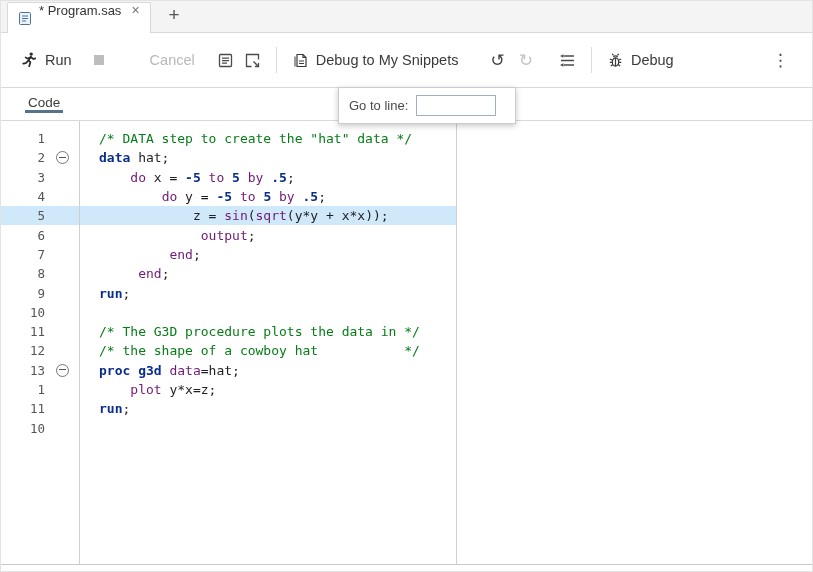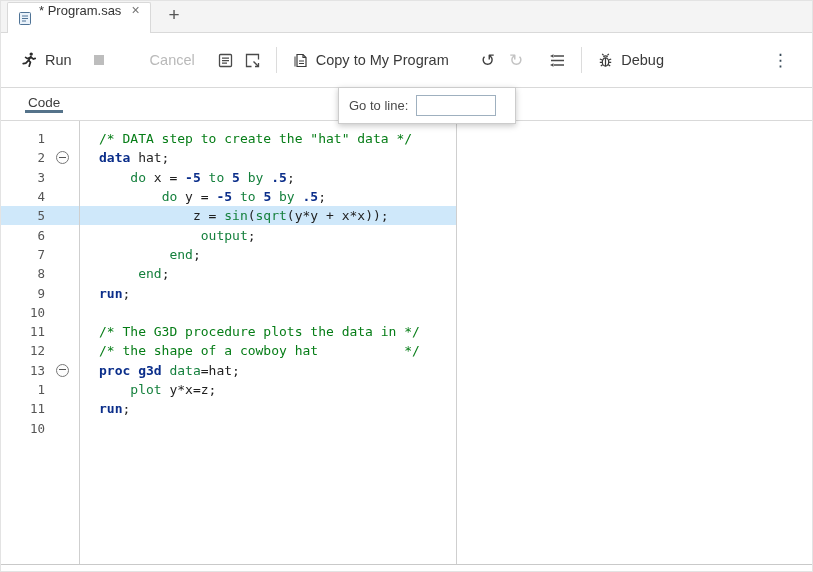--- a/index.html
+++ b/index.html
@@ -41,21 +41,21 @@
   .lines{position:absolute;left:0;top:8px;width:456px;z-index:1;}
   .ed-row{display:flex;height:19.3px;align-items:center;}
   .ed-row.hl{background:#cfe8fa;}
   .ed-ln{width:44px;flex:0 0 44px;text-align:right;color:#555;font-size:12.5px;}
   .ed-fold{width:34px;flex:0 0 34px;display:flex;justify-content:center;align-items:center;}
   .fold-circle{width:11px;height:11px;border:1px solid #777;border-radius:50%;position:relative;
                background:#fdfdfd;cursor:pointer;}
   .fold-circle::after{content:"";position:absolute;left:2px;right:2px;top:4.5px;height:1px;background:#555;}
   .ed-code{white-space:pre;padding-left:20px;color:#1f1f1f;}
   .cmt{color:#067d17;}
-  .kw{color:#15803d;}
+  .kw{color:#701a75;}
   .kwb{color:#0b2e8a;font-weight:bold;}
   .num{color:#0b2e8a;font-weight:bold;}
   .txt{color:#1f1f1f;}
 
   
   .goto-popup{position:absolute;left:337px;top:86px;width:178px;height:37px;background:#fff;
               border:1px solid #ccc;box-shadow:0 2px 6px rgba(0,0,0,.22);display:flex;align-items:center;
               padding:8px 10px;gap:8px;z-index:10;box-sizing:border-box;}
   .goto-label{font-size:13px;color:#4a4a4a;white-space:nowrap;}
   .goto-input{width:80px;height:21px;border:1px solid #9fb0bf;font-size:13px;padding:0 4px;
@@ -123,21 +123,21 @@
 
     <button class="tbtn" style="margin-right:20px;">
       <span class="icon">
         <svg width="17" height="17" viewBox="0 0 17 17" fill="none" stroke="#3a3a3a" stroke-width="1.2">
           <path d="M5 2.5h6l3 3v9H5z"></path>
           <path d="M11 2.5v3h3"></path>
           <path d="M7 9h5M7 11.5h5"></path>
           <path d="M3 4.5v10" stroke-width="1"></path>
         </svg>
       </span>
-      <span>Copy to My Program</span>
+      <span>Debug to My Snippets</span>
     </button>
 
     <button class="glyphbtn">↺</button>
     <button class="glyphbtn disabled">↻</button>
 
     <button class="tbtn" style="margin-left:12px;">
       <span class="icon">
         <svg width="19" height="15" viewBox="0 0 19 15" fill="none" stroke="#4a4a4a" stroke-width="1.4">
           <path d="M7 3h10M4 7.5h13M7 12h10"></path>
           <path d="M6.5 1.2 L3 3 L6.5 4.8z" fill="#4a4a4a" stroke="none"></path>

